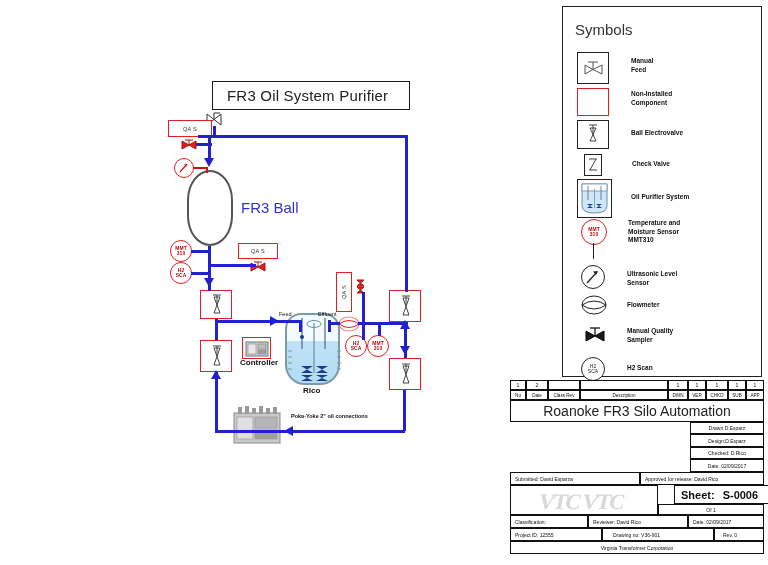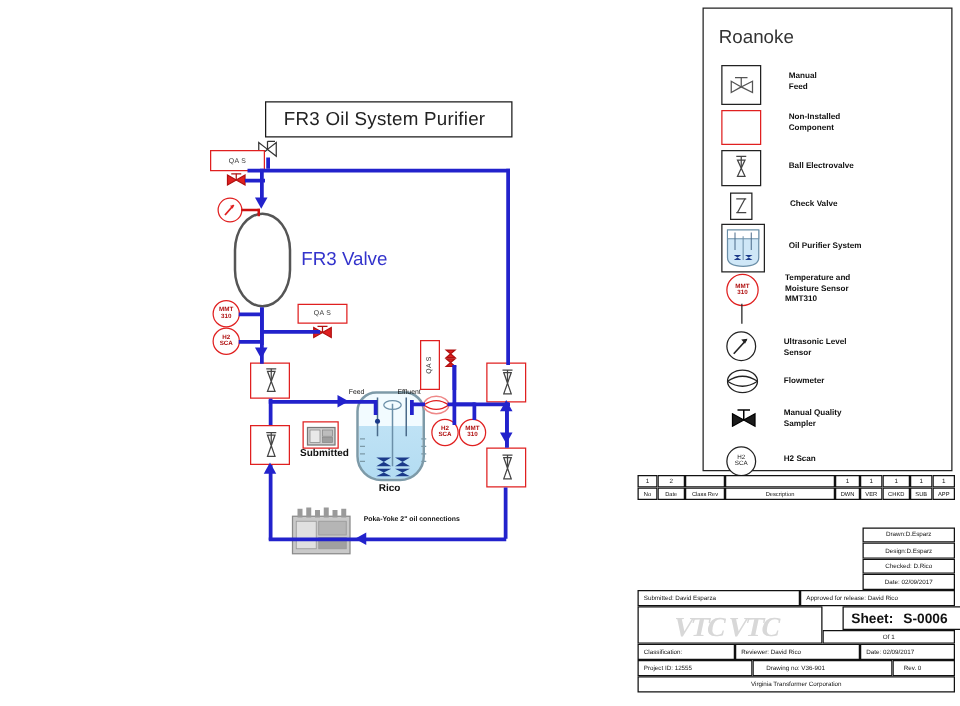--- a/index.html
+++ b/index.html
@@ -121,21 +121,21 @@
     </div>
 
     <div class="abs rcirc" style="left:174px;top:158px;width:20px;height:20px;">
       <svg width="14" height="14" viewBox="0 0 14 14">
         <line x1="3" y1="11" x2="10" y2="3" stroke="#e02020" stroke-width="1.4"></line>
         <polygon points="10,3 7,3.5 9.3,6" fill="#e02020"></polygon>
       </svg>
     </div>
 
     <div class="abs silo" style="left:187px;top:170px;width:46px;height:76px;"></div>
-    <div class="abs silo-label" style="left:241px;top:199px;">FR3 Valve</div>
+    <div class="abs silo-label" style="left:241px;top:199px;">FR3 Ball</div>
 
     <div class="abs rcirc" style="left:170px;top:240px;width:22px;height:22px;">
       <span>MMT</span>
       <span>310</span>
     </div>
     <div class="abs rcirc" style="left:170px;top:262px;width:22px;height:22px;">
       <span>H2</span>
       <span>SCA</span>
     </div>
 
@@ -167,21 +167,21 @@
     </div>
 
     <div class="abs rbox" style="left:242px;top:337px;width:29px;height:22px;">
       <svg width="29" height="22" viewBox="0 0 29 22" style="display:block;">
         <rect x="3" y="4" width="22" height="14" fill="#cfcfcf" stroke="#777" stroke-width="1"></rect>
         <rect x="5" y="6" width="8" height="10" fill="#e8e8e8" stroke="#888" stroke-width=".6"></rect>
         <rect x="15" y="6" width="8" height="5" fill="#bdbdbd" stroke="#888" stroke-width=".6"></rect>
         <rect x="15" y="12" width="8" height="4" fill="#9e9e9e" stroke="#888" stroke-width=".6"></rect>
       </svg>
     </div>
-    <div class="abs lbl" style="left:240px;top:358px;">Submitted</div>
+    <div class="abs lbl" style="left:240px;top:358px;">Controller</div>
 
     <div class="abs pall-body" style="left:285px;top:313px;width:55px;height:72px;">
       <svg width="55" height="72" viewBox="0 0 55 72" style="display:block;">
         <line x1="15" y1="3" x2="15" y2="34" stroke="#4a6b8a" stroke-width="1.2"></line>
         <line x1="38" y1="3" x2="38" y2="34" stroke="#4a6b8a" stroke-width="1.2"></line>
         <line x1="27" y1="8" x2="27" y2="58" stroke="#6b8fa8" stroke-width="1.2"></line>
         <circle cx="15" cy="22" r="2" fill="#1b3a8a"></circle>
         <ellipse cx="27" cy="9" rx="7" ry="3.5" fill="none" stroke="#6b8fa8" stroke-width="1"></ellipse>
         <polygon points="14,51 26,51 14,58 26,58" fill="#1b3a8a"></polygon>
         <polygon points="29,51 41,51 29,58 41,58" fill="#1b3a8a"></polygon>
@@ -310,21 +310,21 @@
 
     <div class="pipe pipe-v" style="left:404px;top:322px;height:36px;"></div>
     <div class="arw arw-u" style="left:400px;top:320px;"></div>
     <div class="pipe pipe-v" style="left:404px;top:322px;height:36px;"></div>
     <div class="arw arw-d" style="left:400px;top:346px;"></div>
 
   </div>
 
   <div class="abs legend" style="left:562px;top:6px;width:200px;height:371px;">
 
-    <h2 class="abs" style="left:12px;top:14px;">Roanoke</h2>
+    <h2 class="abs" style="left:12px;top:14px;">Symbols</h2>
 
     <div class="abs leg-row" style="left:14px;top:45px;">
       <div class="kbox" style="width:30px;height:30px;">
         <svg width="30" height="30" viewBox="0 0 30 30">
           <polygon points="7,12 7,21 15,16.5" fill="#fff" stroke="#555" stroke-width="1"></polygon>
           <polygon points="24,12 24,21 15,16.5" fill="#fff" stroke="#555" stroke-width="1"></polygon>
           <line x1="15" y1="16.5" x2="15" y2="9" stroke="#555" stroke-width="1"></line>
           <line x1="10" y1="9" x2="20" y2="9" stroke="#555" stroke-width="1"></line>
         </svg>
       </div>
@@ -447,20 +447,21 @@
     <div class="tbcell c tb-h" style="left:0;top:10px;width:16px;height:10px;">No</div>
     <div class="tbcell c tb-h" style="left:16px;top:10px;width:22px;height:10px;">Date</div>
     <div class="tbcell c tb-h" style="left:38px;top:10px;width:32px;height:10px;">Class Rev</div>
     <div class="tbcell c tb-h" style="left:70px;top:10px;width:88px;height:10px;">Description</div>
     <div class="tbcell c tb-h" style="left:158px;top:10px;width:20px;height:10px;">DWN</div>
     <div class="tbcell c tb-h" style="left:178px;top:10px;width:18px;height:10px;">VER</div>
     <div class="tbcell c tb-h" style="left:196px;top:10px;width:22px;height:10px;">CHKD</div>
     <div class="tbcell c tb-h" style="left:218px;top:10px;width:18px;height:10px;">SUB</div>
     <div class="tbcell c tb-h" style="left:236px;top:10px;width:18px;height:10px;">APP</div>
 
+    <div class="tbcell c tb-big" style="left:0;top:20px;width:254px;height:22px;">Roanoke FR3 Silo Automation</div>
 
     <div class="tbcell c" style="left:180px;top:42px;width:74px;height:12px;">Drawn:D.Esparz</div>
     <div class="tbcell c" style="left:180px;top:54px;width:74px;height:13px;">Design:D.Esparz</div>
     <div class="tbcell c" style="left:180px;top:67px;width:74px;height:12px;">Checked: D.Rico</div>
     <div class="tbcell c" style="left:180px;top:79px;width:74px;height:13px;">Date: 02/09/2017</div>
 
     <div class="tbcell" style="left:0;top:92px;width:130px;height:13px;padding-left:4px;">Submitted: David Esparza</div>
     <div class="tbcell" style="left:130px;top:92px;width:124px;height:13px;padding-left:4px;">Approved for release: David Rico</div>
 
     <div class="tbcell" style="left:0;top:105px;width:148px;height:30px;overflow:hidden;">

